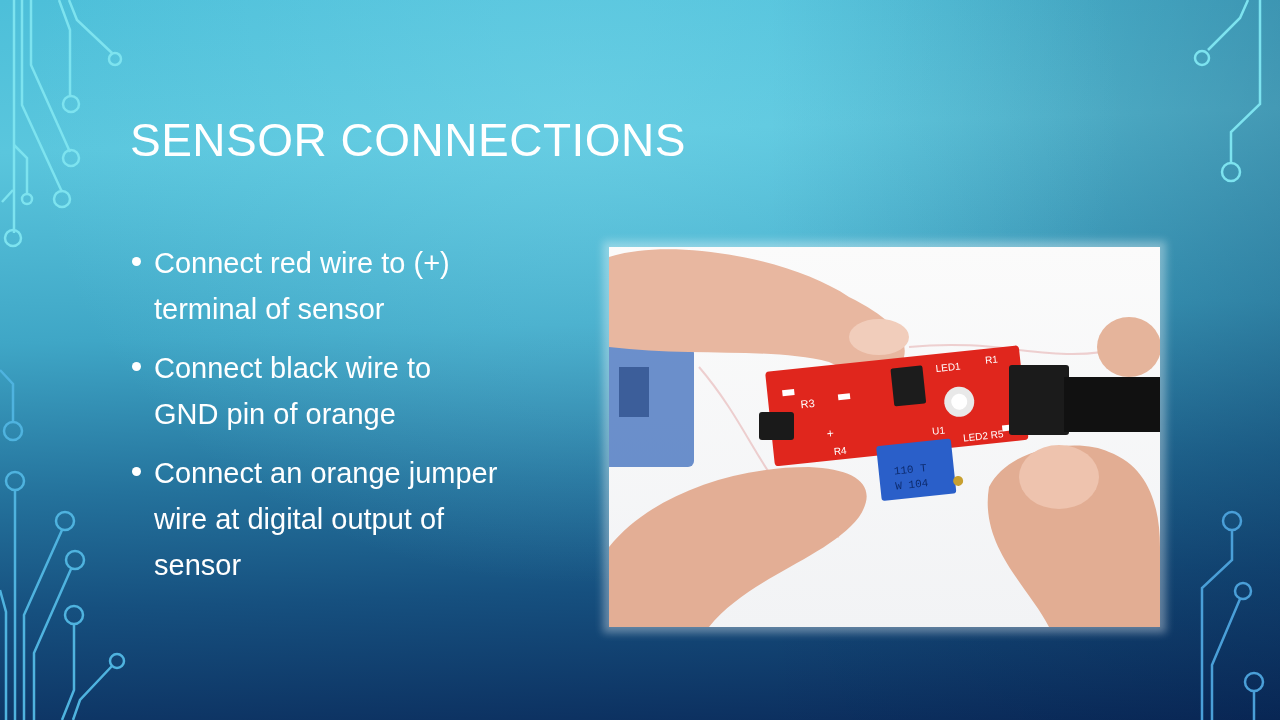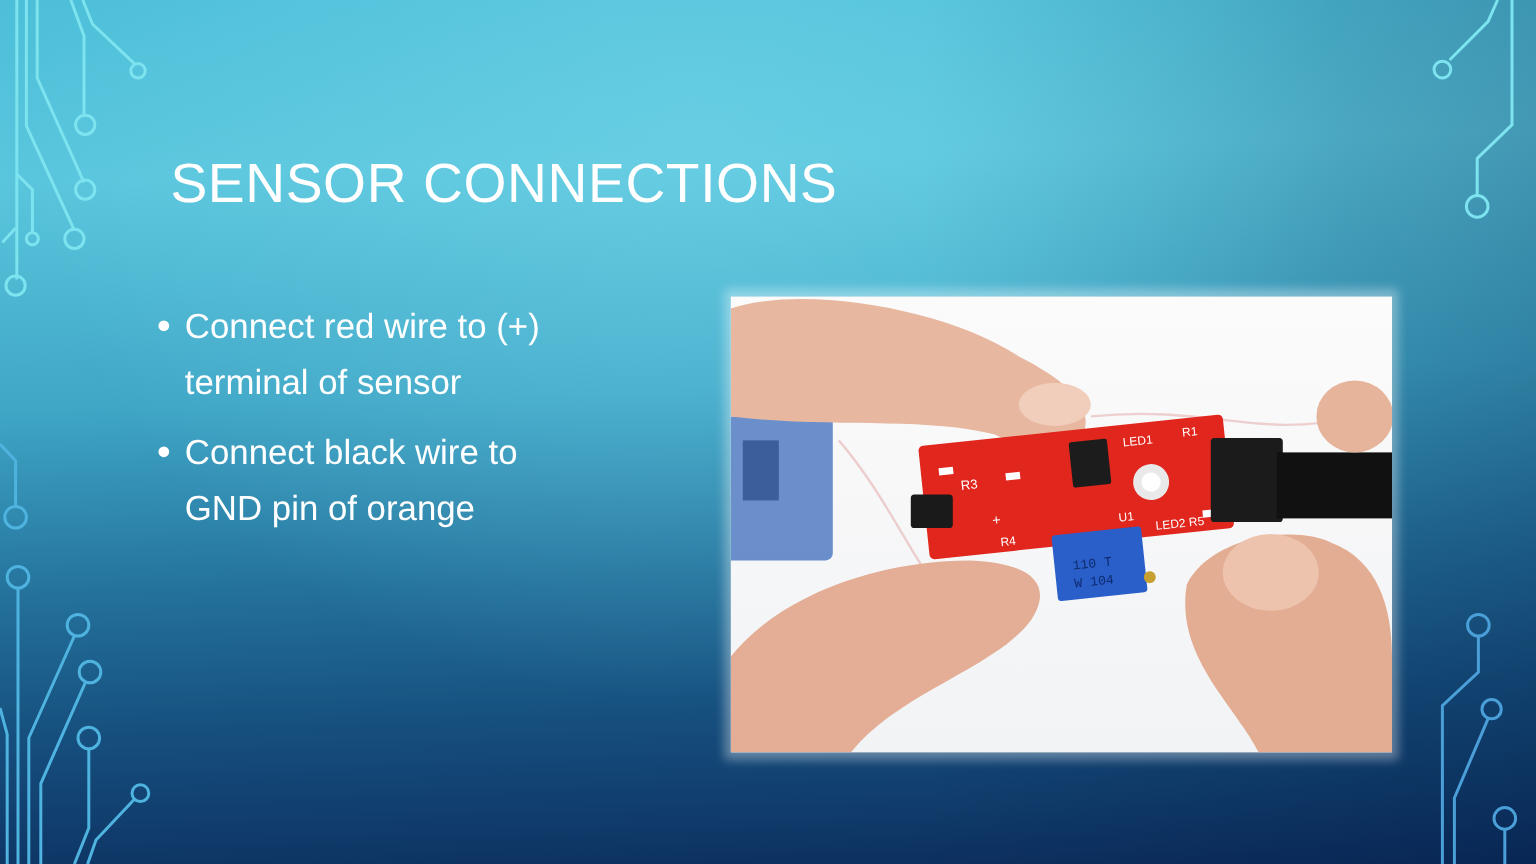--- a/index.html
+++ b/index.html
@@ -10,24 +10,24 @@
     }
     .vignette {
       position: absolute; inset: 0; pointer-events: none;
       background: radial-gradient(ellipse at 45% 15%, rgba(120,215,235,0.45) 0%, rgba(0,0,0,0) 55%),
                   linear-gradient(90deg, rgba(0,20,60,0) 60%, rgba(0,20,60,0.25) 100%);
     }
     .circuit { position: absolute; }
     .title {
       position: absolute; left: 130px; top: 113px;
       font-size: 46px; color: #ffffff; letter-spacing: 0.5px;
-      font-weight: normal; margin: 12px;
+      font-weight: normal; margin: 0;
     }
     .bullets {
-      position: absolute; left: 130px; top: 250px; width: 370px;
+      position: absolute; left: 130px; top: 240px; width: 370px;
       list-style: none; margin: 0; padding: 0;
     }
     .bullets li {
       position: relative; padding-left: 24px; color: #ffffff;
       font-size: 29px; line-height: 46px; margin-bottom: 13px;
     }
     .bullets li .dot {
       position: absolute; left: 2px; top: 17px; width: 9px; height: 9px;
       border-radius: 50%; background: #ffffff;
     }
@@ -95,20 +95,24 @@
 
 <ul class="bullets">
   <li>
     <span class="dot"></span>
     <span>Connect red wire to (+) terminal of sensor</span>
   </li>
   <li>
     <span class="dot"></span>
     <span>Connect black wire to GND pin of orange</span>
   </li>
+  <li>
+    <span class="dot"></span>
+    <span>Connect an orange jumper wire at digital output of sensor</span>
+  </li>
 </ul>
 
 <div class="photo" title="Fingers holding a red IR sensor module with blue potentiometer and black jumper connector">
   <svg width="551" height="380" viewBox="0 0 551 380">
 
     <rect x="-10" y="100" width="95" height="120" rx="6" fill="#2f63b8" opacity="0.7"></rect>
     <rect x="10" y="120" width="30" height="50" fill="#1d3e7a" opacity="0.6"></rect>
 
     <path d="M90 120 C150 190, 160 260, 230 290" stroke="#e6b3b3" stroke-width="2" fill="none" opacity="0.6"></path>
     <path d="M300 100 C400 90, 440 120, 520 100" stroke="#e6b3b3" stroke-width="2" fill="none" opacity="0.6"></path>

